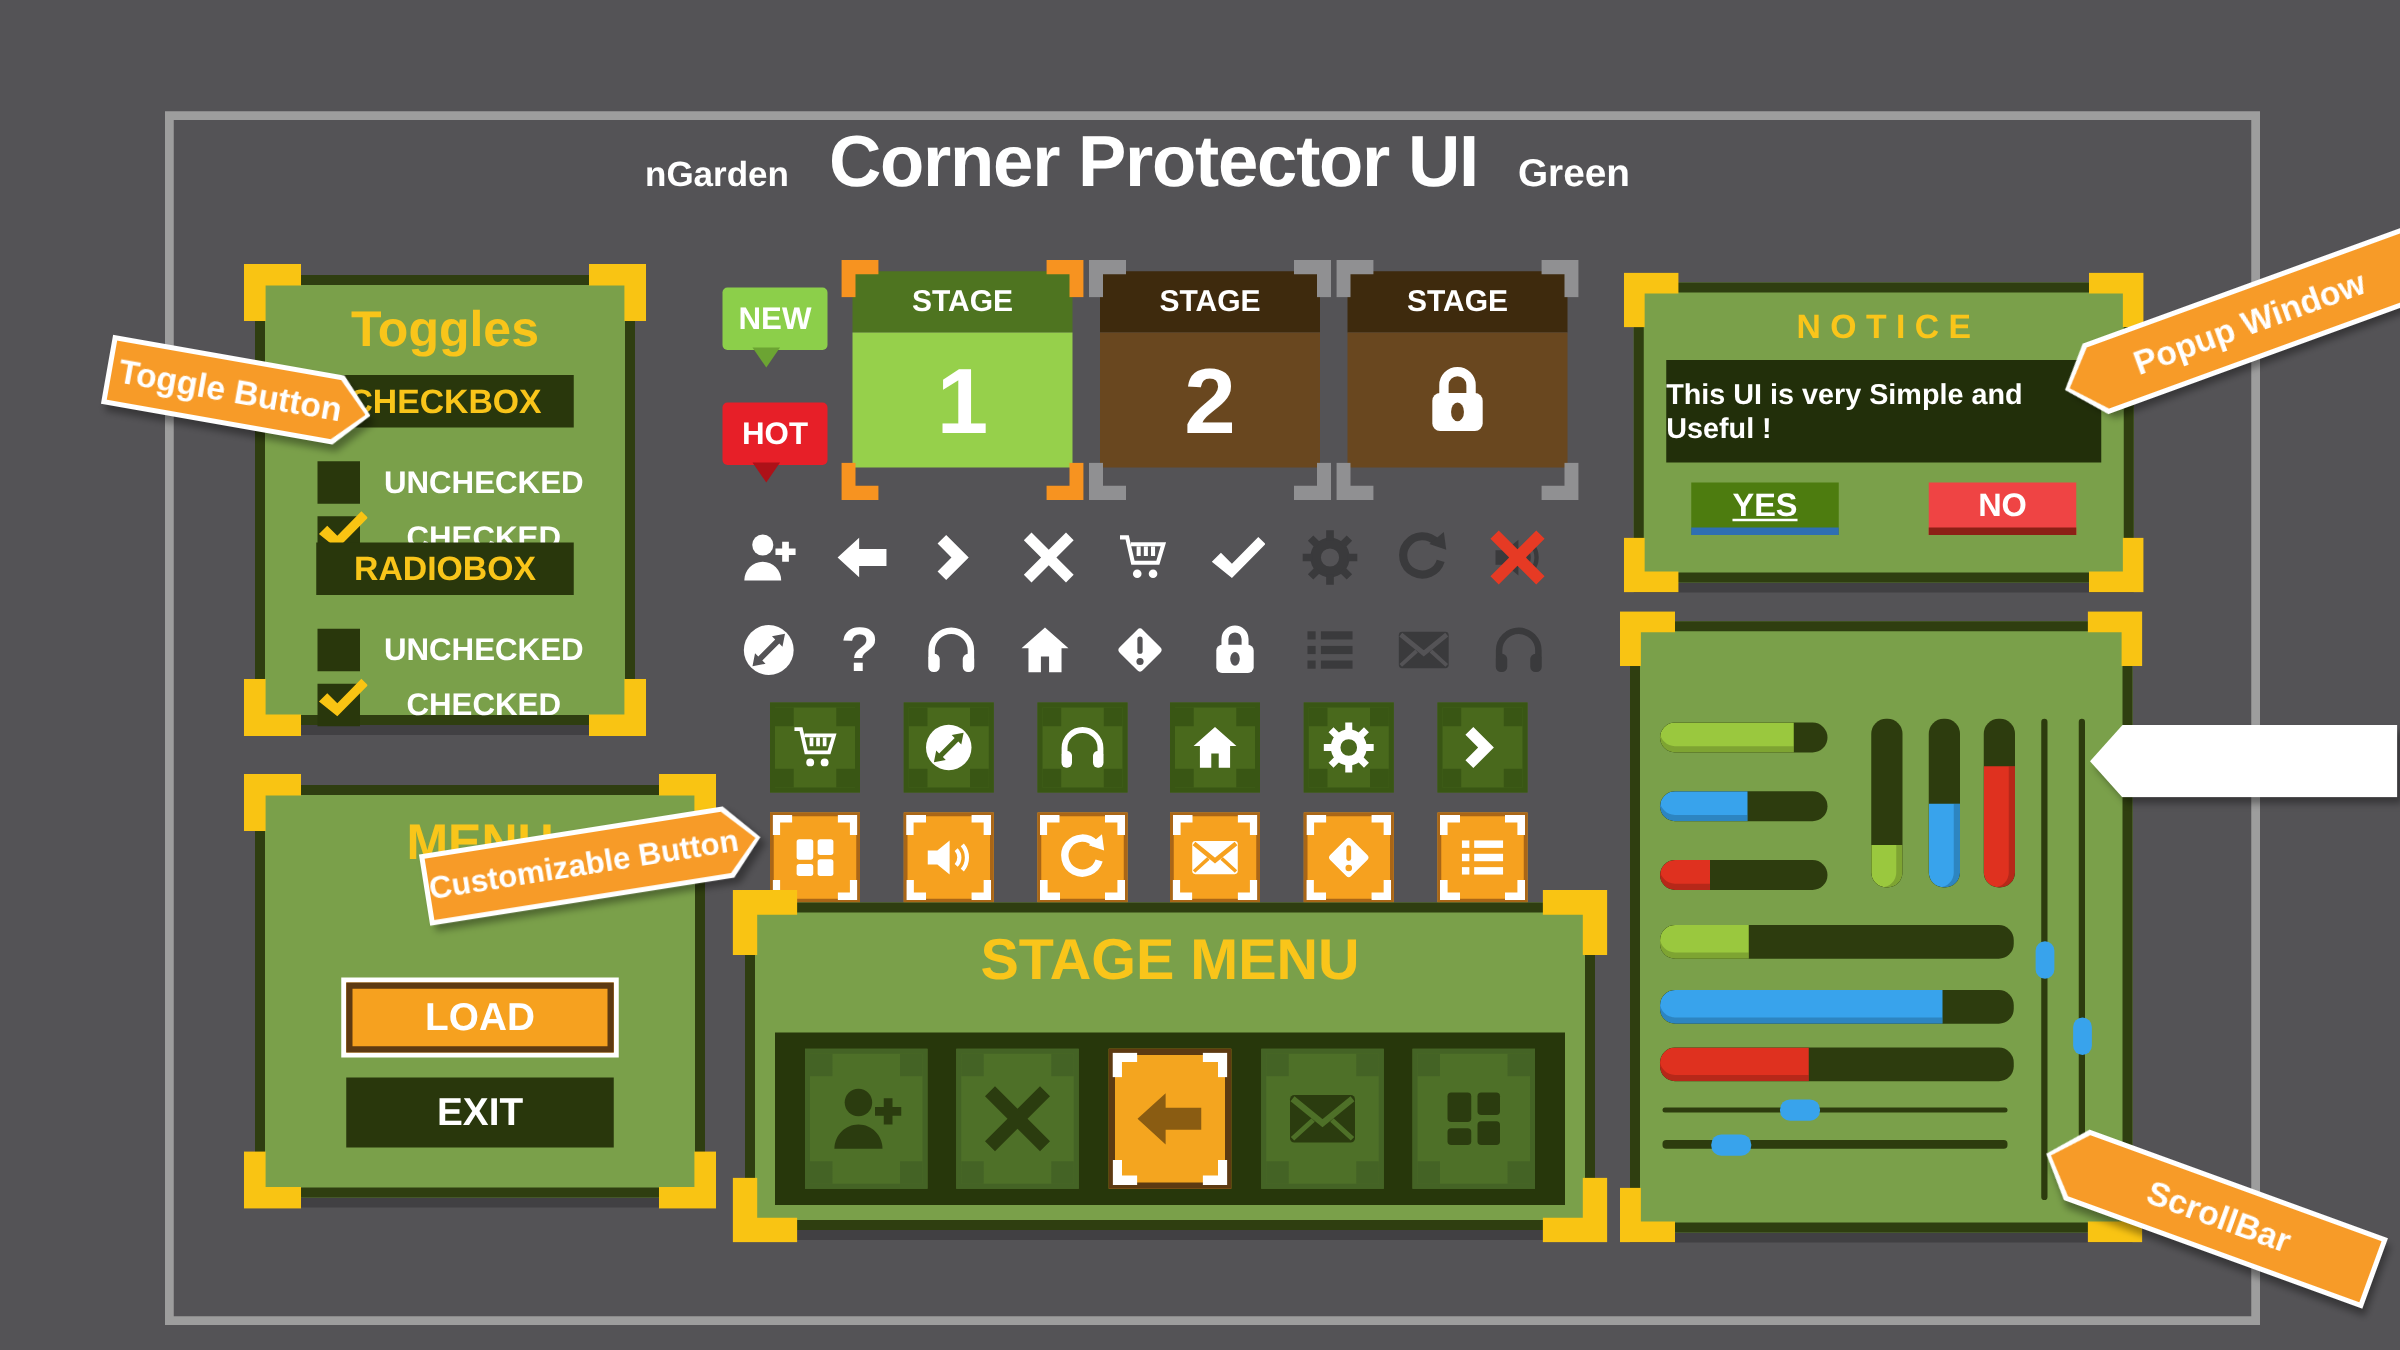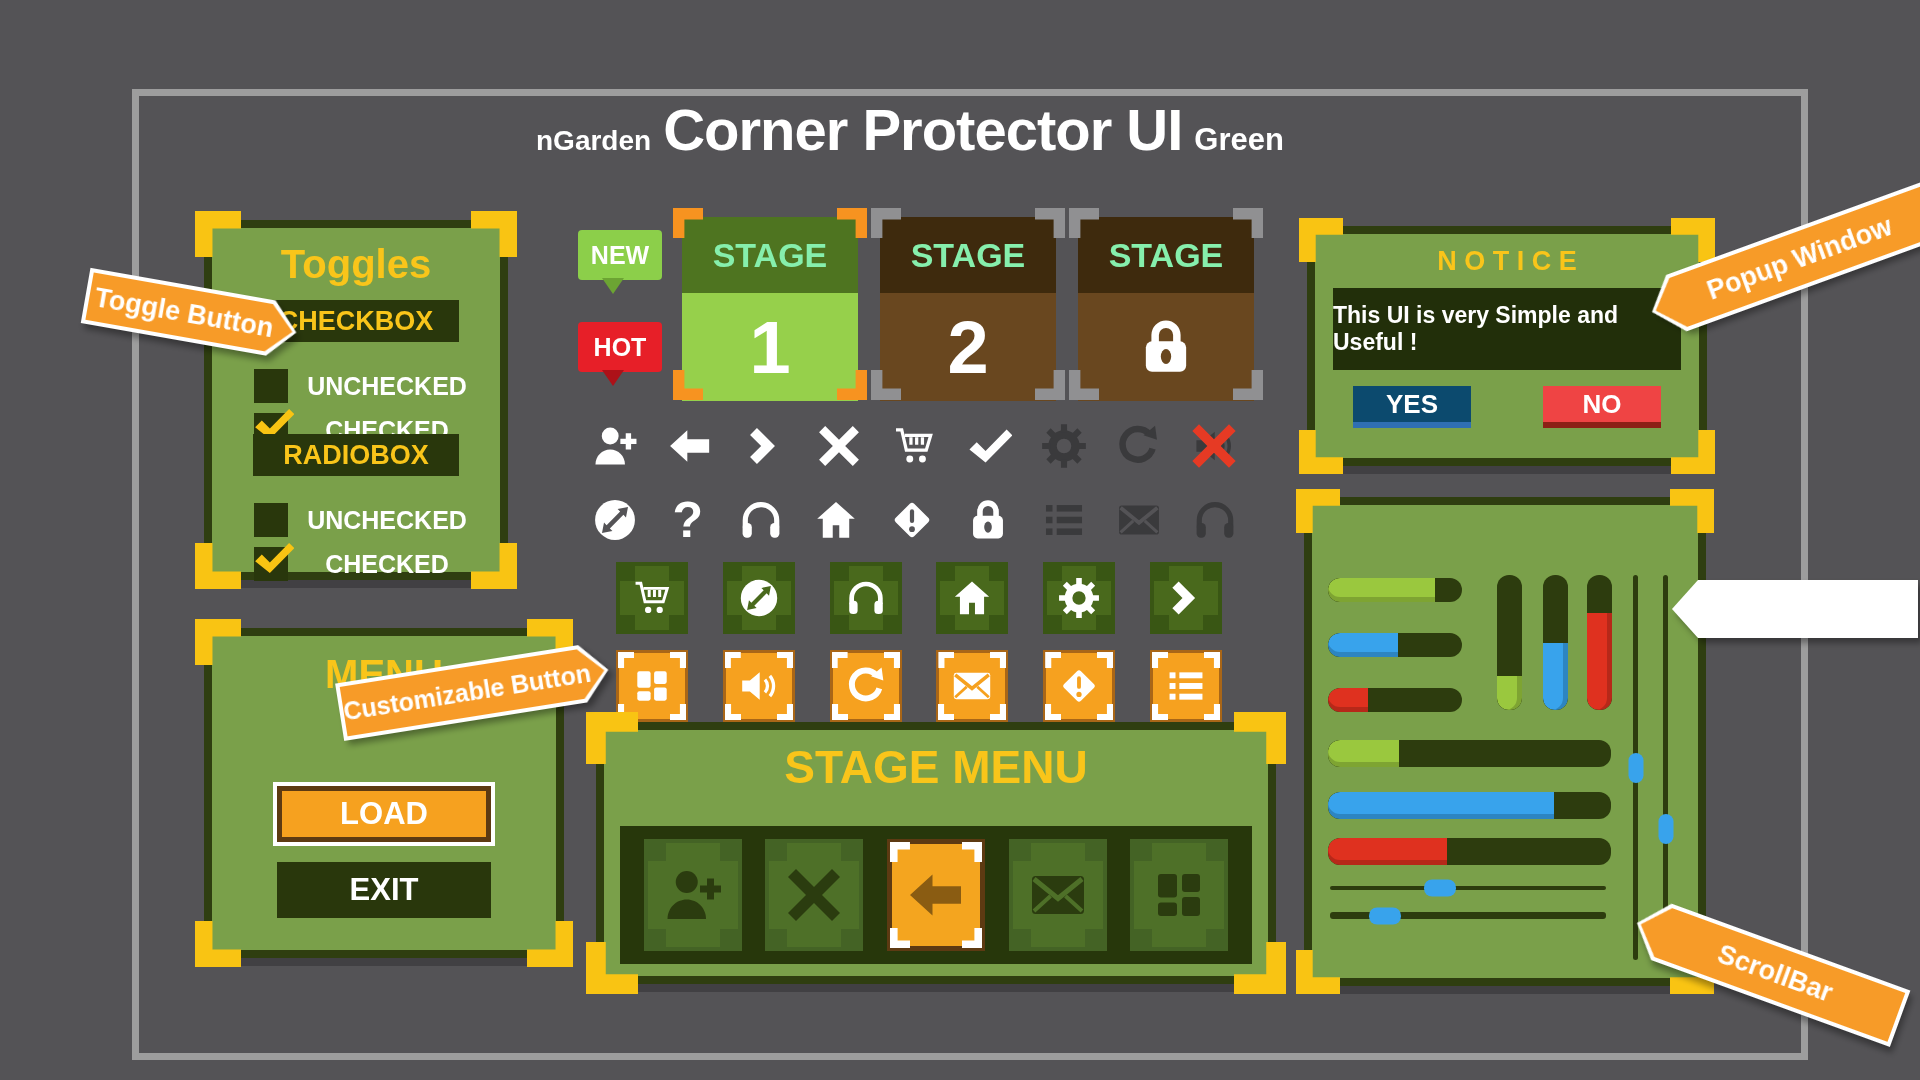--- a/index.html
+++ b/index.html
@@ -1,20 +1,20 @@
 <!DOCTYPE html>
 <html><head>
 <meta charset="utf-8">
 <style>
   html,body{margin:0;padding:0;background:#545356;}
   #root{position:relative;width:1920px;height:1080px;background:#545356;overflow:hidden;
         font-family:"Liberation Sans",sans-serif;font-weight:bold;}
   .frame{position:absolute;left:132px;top:89px;width:1662px;height:957px;border:7px solid #9d9d9d;}
   
-  .title-row{position:absolute;left:410px;top:96px;width:1000px;display:flex;align-items:baseline;justify-content:center;gap:12px;color:#fff;}
+  .title-row{position:absolute;left:410px;top:96px;width:1000px;display:flex;align-items:baseline;justify-content:center;gap:32px;color:#fff;}
   .t-pre{font-size:28px;}
   .t-main{font-size:58px;letter-spacing:-1px;}
   .t-suf{font-size:31px;}
   
   .panel{position:absolute;background:#7aa04a;border:8px solid #2f3e10;box-shadow:0 8px 0 rgba(0,0,0,.22);box-sizing:border-box;}
   .p-title{position:absolute;left:0;right:0;text-align:center;color:#f9c51a;margin:0;}
   
   .cp{position:absolute;width:var(--s,44px);height:var(--s,44px);background:var(--c,#f9c413);
       clip-path:polygon(0 0,100% 0,100% 38%,38% 38%,38% 100%,0 100%);z-index:6;}
   .cp.tl{top:var(--o,-16px);left:var(--o,-16px);}
@@ -41,21 +41,21 @@
   .badge{position:absolute;width:84px;height:50px;display:flex;align-items:center;justify-content:center;
          color:#fff;font-size:25px;border-radius:4px;}
   .badge .tail{position:absolute;bottom:-14px;left:24px;width:0;height:0;border-left:11px solid transparent;
                border-right:11px solid transparent;border-top:16px solid #000;}
   .badge.new{left:578px;top:230px;background:#8ccf4a;}
   .badge.new .tail{border-top-color:#6ca433;}
   .badge.hot{left:578px;top:322px;background:#e71f28;}
   .badge.hot .tail{border-top-color:#ad1118;}
   
   .stage{position:absolute;top:217px;width:176px;height:174px;}
-  .stage-head{height:76px;display:flex;align-items:center;justify-content:center;color:#86efac;font-size:34px;}
+  .stage-head{height:49px;display:flex;align-items:center;justify-content:center;color:#ffffff;font-size:24px;}
   .stage-body{height:108px;display:flex;align-items:center;justify-content:center;color:#fff;font-size:74px;}
   .stage.s1 .stage-head{background:#4e7420;} .stage.s1 .stage-body{background:#96d04b;}
   .stage.brown .stage-head{background:#3e2a0d;} .stage.brown .stage-body{background:#69471f;--hole:#69471f;}
   
   .irow{position:absolute;left:592px;width:646px;height:52px;display:flex;justify-content:space-between;align-items:center;}
   .irow1{top:420px;} .irow2{top:494px;}
   .ic{width:46px;height:46px;display:block;}
   .w{color:#fff;} .d{color:#3a3a3c;}
   .qm{font-size:50px;line-height:46px;width:40px;text-align:center;}
   .mute{position:relative;width:48px;height:48px;}
@@ -83,21 +83,21 @@
           background-size:18px 18px;background-position:top left,top right,bottom left,bottom right;background-repeat:no-repeat;}
   .mm-btn .ic{width:60px;height:60px;}
   .mm-btn.sel{background:#f4a51f;border:5px solid #5d3a12;color:#8a5c12;--hole:#f4a51f;}
   
   .notice{left:1307px;top:226px;width:400px;height:240px;}
   .notice .p-title{top:12px;font-size:27px;}
   .nt-box{position:absolute;left:18px;right:18px;top:54px;height:82px;background:#222f0a;display:flex;
           align-items:center;justify-content:center;color:#fff;font-size:23px;}
   .nt-btns{position:absolute;left:38px;right:38px;top:152px;display:flex;justify-content:space-between;}
   .nt-btn{width:118px;height:42px;border:none;color:#fff;font-size:26px;font-weight:bold;font-family:"Liberation Sans",sans-serif;}
-  .nt-btn.yes{background:#0c4a6e;border-bottom:6px solid #2f6fb2;}
+  .nt-btn.yes{background:#4d7c0f;border-bottom:6px solid #2f6fb2;text-decoration:underline;}
   .nt-btn.no{background:#ef4444;border-bottom:6px solid #8c2016;}
   
   .scrollp{left:1304px;top:497px;width:402px;height:489px;}
   .scrollp .p-title{top:12px;font-size:30px;}
   .hg{position:absolute;height:24px;background:#2d3c0e;border-radius:12px;overflow:hidden;}
   .hg .fill{height:100%;border-radius:12px 0 0 12px;box-shadow:inset 0 -5px 0 rgba(0,0,0,.18);}
   .vg{position:absolute;width:25px;height:135px;background:#2d3c0e;border-radius:12px;overflow:hidden;}
   .vg .fill{position:absolute;bottom:0;left:0;width:100%;border-radius:0 0 12px 12px;box-shadow:inset -5px 0 0 rgba(0,0,0,.18);}
   .sline{position:absolute;width:5px;background:#2d3c0e;border-radius:3px;top:70px;height:385px;}
   .shandle{position:absolute;left:50%;width:15px;height:30px;border-radius:8px;background:#38a3ec;transform:translate(-50%,-50%);}

